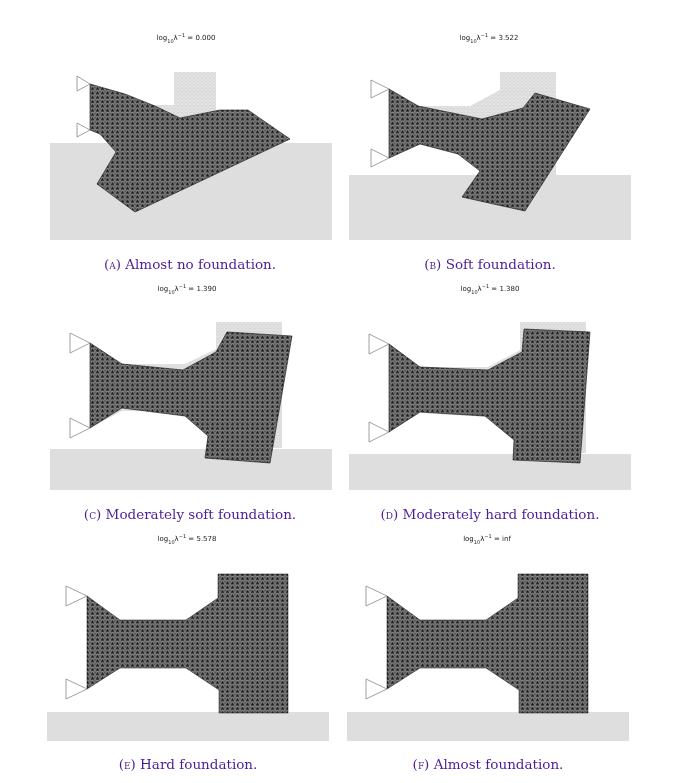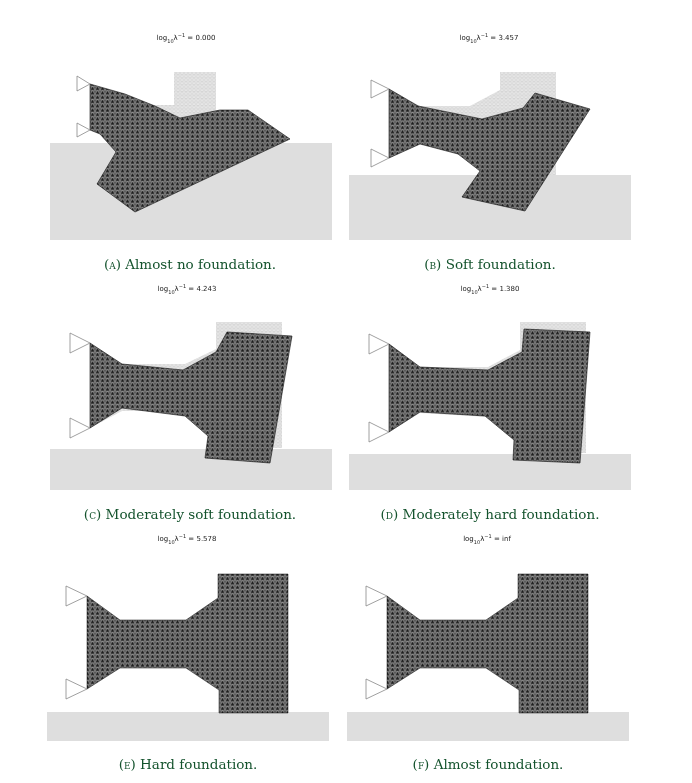--- a/index.html
+++ b/index.html
@@ -1,20 +1,20 @@
 <!DOCTYPE html>
 <html><head>
 <meta charset="utf-8">
 <style>
   html, body { margin: 0; padding: 0; background: #ffffff; }
   body { width: 692px; height: 783px; position: relative; overflow: hidden; font-family: "DejaVu Serif", serif; }
   .plot-title { position: absolute; font-family: "DejaVu Sans", sans-serif; font-size: 7px; color: #222; white-space: nowrap; transform: translateX(-50%); }
   .plot-title sub { font-size: 5px; }
   .plot-title sup { font-size: 5px; }
-  .caption { position: absolute; font-family: "DejaVu Serif", serif; font-size: 13.5px; color: #14532d; white-space: nowrap; transform: translateX(-50%); }
+  .caption { position: absolute; font-family: "DejaVu Serif", serif; font-size: 13.5px; color: #4c1d95; white-space: nowrap; transform: translateX(-50%); }
   .caption .sc { font-variant: small-caps; }
   svg.plot { position: absolute; }
 </style>
 </head>
 <body>
 
 <svg width="0" height="0" style="position:absolute">
   <defs>
     <pattern id="mesh" width="5" height="4.33" patternUnits="userSpaceOnUse">
       <rect width="5" height="4.33" fill="#5a5a5a"></rect>
@@ -36,35 +36,35 @@
   <polygon points="50,29 112,45 134,45 134,12 176,12 176,84 134,84 112,74 72,74 50,70" fill="url(#refmesh)" opacity="0.9"></polygon>
   <polygon points="50,24 85,34 115,46 140,58 180,50 208,50 250,79 95,152 57,124 76,92 60,74 50,70" fill="url(#mesh)" stroke="#111" stroke-width="0.6"></polygon>
   <polygon points="37,16 50,24 37,31" fill="#fff" stroke="#888" stroke-width="0.8"></polygon>
   <polygon points="37,63 50,70 37,77" fill="#fff" stroke="#888" stroke-width="0.8"></polygon>
 </svg>
 <div class="caption" style="left:190px; top:256px;">
   <span class="sc">(a)</span><span> Almost no foundation.</span>
 </div>
 
 <div class="plot-title" style="left:489px; top:32px;">
-  <span>log</span><sub>10</sub><span>λ</span><sup>−1</sup><span> = 3.457</span>
+  <span>log</span><sub>10</sub><span>λ</span><sup>−1</sup><span> = 3.522</span>
 </div>
 <svg class="plot" style="left:340px; top:60px;" width="300" height="190">
   <rect x="9" y="115" width="282" height="65" fill="#dedede"></rect>
   <polygon points="49,29 80,46 130,46 160,30 160,12 216,12 216,115 160,115 130,84 80,84 49,98" fill="url(#refmesh)" opacity="0.9"></polygon>
   <polygon points="49,29 78,46 142,59 183,48 195,33 250,49 185,151 122,137 140,111 118,94 80,84 49,98" fill="url(#mesh)" stroke="#111" stroke-width="0.6"></polygon>
   <polygon points="31,20 49,29 31,38" fill="#fff" stroke="#888" stroke-width="0.8"></polygon>
   <polygon points="31,89 49,98 31,107" fill="#fff" stroke="#888" stroke-width="0.8"></polygon>
 </svg>
 <div class="caption" style="left:490px; top:256px;">
   <span class="sc">(b)</span><span> Soft foundation.</span>
 </div>
 
 <div class="plot-title" style="left:187px; top:283px;">
-  <span>log</span><sub>10</sub><span>λ</span><sup>−1</sup><span> = 4.243</span>
+  <span>log</span><sub>10</sub><span>λ</span><sup>−1</sup><span> = 1.390</span>
 </div>
 <svg class="plot" style="left:40px; top:300px;" width="300" height="200">
   <rect x="10" y="149" width="282" height="41" fill="#dedede"></rect>
   <polygon points="50,43 82,64 145,64 176,49 176,22 242,22 242,148 204,148 176,124 176,117 145,111 82,111 50,128" fill="url(#refmesh)" opacity="0.9"></polygon>
   <polygon points="50,43 82,64 143,70 176,52 187,32 252,36 230,163 165,158 168,136 145,116 82,108 50,128" fill="url(#mesh)" stroke="#111" stroke-width="0.6"></polygon>
   <polygon points="30,33 50,43 30,53" fill="#fff" stroke="#888" stroke-width="0.8"></polygon>
   <polygon points="30,118 50,128 30,138" fill="#fff" stroke="#888" stroke-width="0.8"></polygon>
 </svg>
 <div class="caption" style="left:190px; top:506px;text-align:right;">
   <span class="sc">(c)</span><span> Moderately soft foundation.</span>

